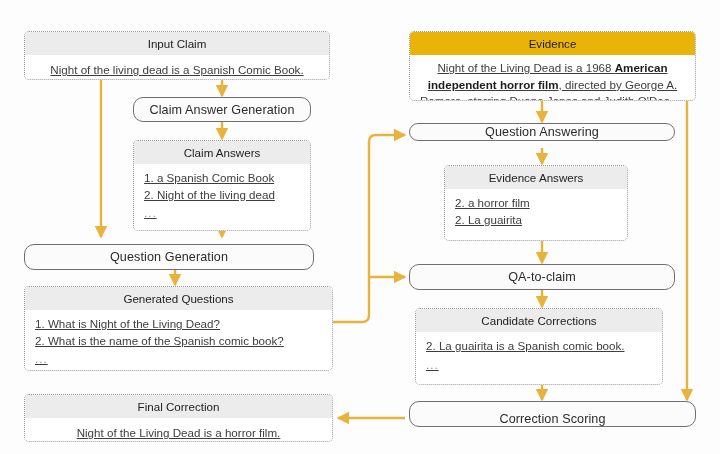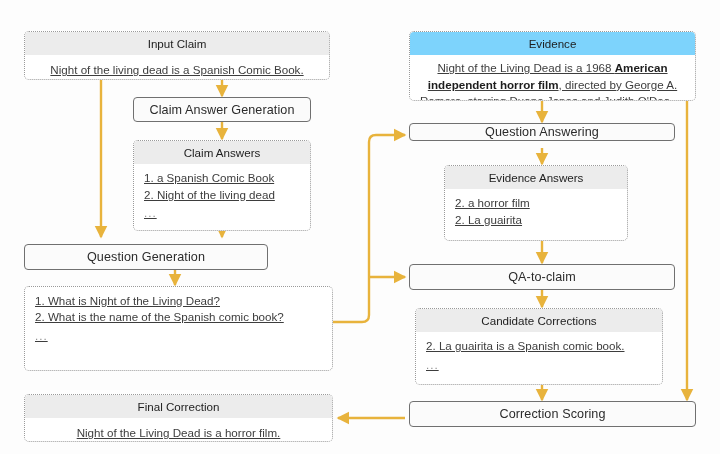--- a/index.html
+++ b/index.html
@@ -21,21 +21,21 @@
     width: 720px;
     height: 454px;
     pointer-events: none;
   }
 
   
   .proc {
     position: absolute;
     box-sizing: border-box;
     border: 1.4px solid #707070;
-    border-radius: 4px;
+    border-radius: 10px;
     background: #fbfbfb;
     display: flex;
     align-items: center;
     justify-content: center;
     color: #2b2b2b;
     font-size: 12.6px;
     letter-spacing: 0.1px;
   }
 
   
@@ -51,21 +51,21 @@
     box-sizing: border-box;
     background: #ececec;
     color: #1d1d1d;
     font-weight: normal;
     font-size: 11.6px;
     text-align: center;
     padding: 5px 4px 5px 4px;
     line-height: 1.15;
   }
   .panel.blue .phead {
-    background: #7dd3fc;
+    background: #eab308;
   }
   .panel .pbody {
     box-sizing: border-box;
     color: #3d3d3d;
     font-size: 11.6px;
     line-height: 1.42;
     padding: 6px 10px 4px 10px;
     text-decoration: underline;
   }
   .panel .pbody.center {
@@ -140,25 +140,26 @@
 
   <div class="panel" style="left:133px; top:140px; width:178px; height:91px;">
     <div class="phead">Claim Answers</div>
     <div class="pbody">
       <div class="ln">1. a Spanish Comic Book</div>
       <div class="ln">2. Night of the living dead</div>
       <div class="dots">...</div>
     </div>
   </div>
 
-  <div class="proc" style="left:24px; top:244px; width:244px; height:26px;justify-content:center;">
+  <div class="proc" style="left:24px; top:244px; width:290px; height:26px;justify-content:center;">
     <span>Question Generation</span>
   </div>
 
   <div class="panel" style="left:24px; top:286px; width:309px; height:85px;">
+    <div class="phead">Generated Questions</div>
     <div class="pbody">
       <div class="ln">1. What is Night of the Living Dead?</div>
       <div class="ln">2. What is the name of the Spanish comic book?</div>
       <div class="dots">...</div>
     </div>
   </div>
 
   <div class="panel" style="left:24px; top:394px; width:309px; height:48px;">
     <div class="phead">Final Correction</div>
     <div class="pbody center">Night of the Living Dead is a horror film.</div>
@@ -191,17 +192,17 @@
   </div>
 
   <div class="panel" style="left:415px; top:308px; width:248px; height:77px;">
     <div class="phead">Candidate Corrections</div>
     <div class="pbody">
       <div class="ln">2. La guairita is a Spanish comic book.</div>
       <div class="dots">...</div>
     </div>
   </div>
 
-  <div class="proc" style="left:409px; top:401px; width:287px; height:26px;">
+  <div class="proc" style="left:409px; top:401px; width:287px; height:26px;align-items:flex-end;">
     <span>Correction Scoring</span>
   </div>
 
 </div>
 
 </body></html>

